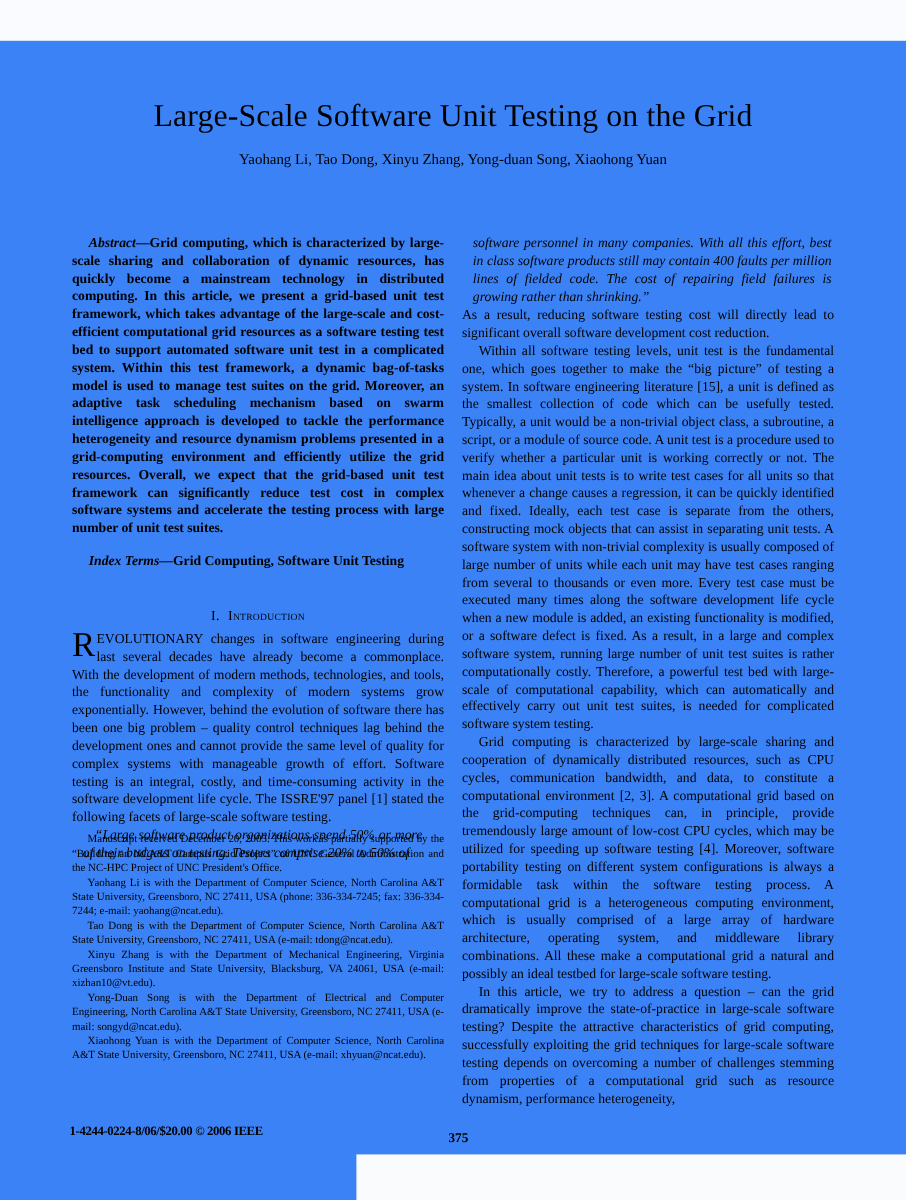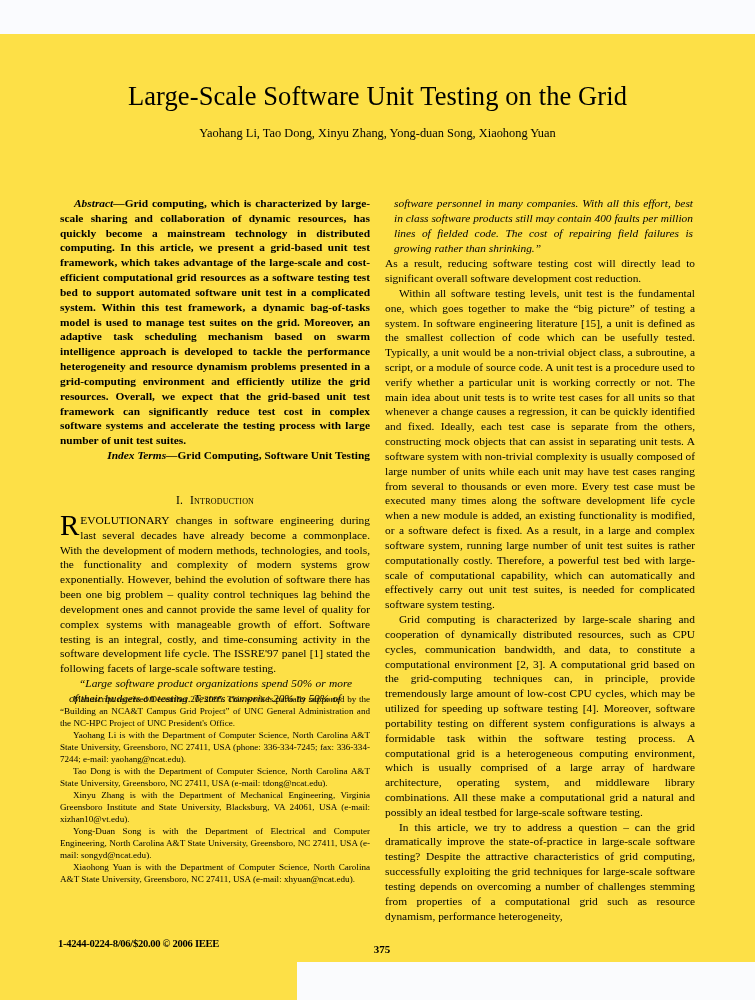--- a/index.html
+++ b/index.html
@@ -8,21 +8,21 @@
     background: #ffffff;
   }
   body {
     font-family: "Liberation Serif", "DejaVu Serif", serif;
     color: #000000;
   }
   .page {
     position: relative;
     width: 755px;
     height: 1000px;
-    background: #fde047;
+    background: #3b82f6;
     overflow: hidden;
     box-sizing: border-box;
   }
   .top-band {
     position: absolute;
     top: 0; left: 0;
     width: 755px;
     height: 34px;
     background: #fafbfe;
   }
@@ -82,22 +82,23 @@
     text-indent: 14px;
     font-size: 11.4px;
   }
   .abstract .lead {
     font-style: italic;
     font-weight: bold;
   }
   .indexterms {
     font-weight: bold;
     text-indent: 14px;
+    margin-top: 13px;
     font-size: 11.4px;
-    text-align: right;
+    text-align: left;
   }
   .indexterms .lead {
     font-style: italic;
     font-weight: bold;
   }
 
   .section-head {
     text-align: center;
     margin-top: 30px;
     margin-bottom: 5px;

